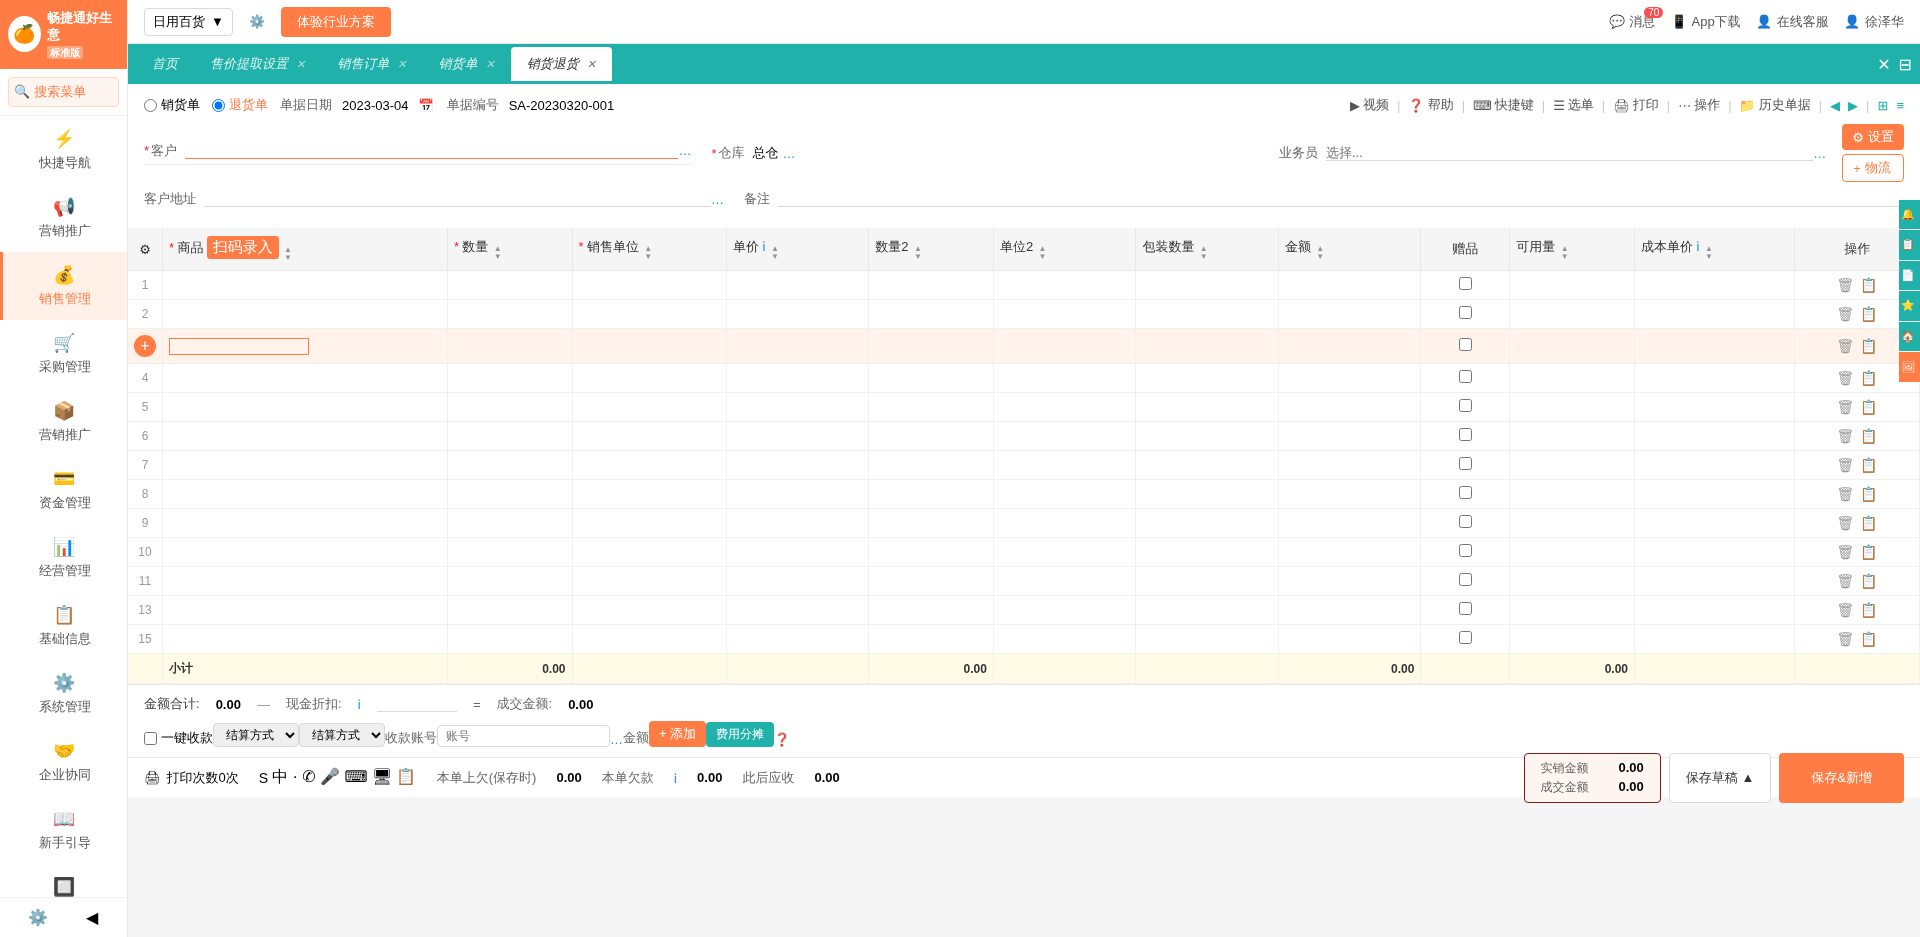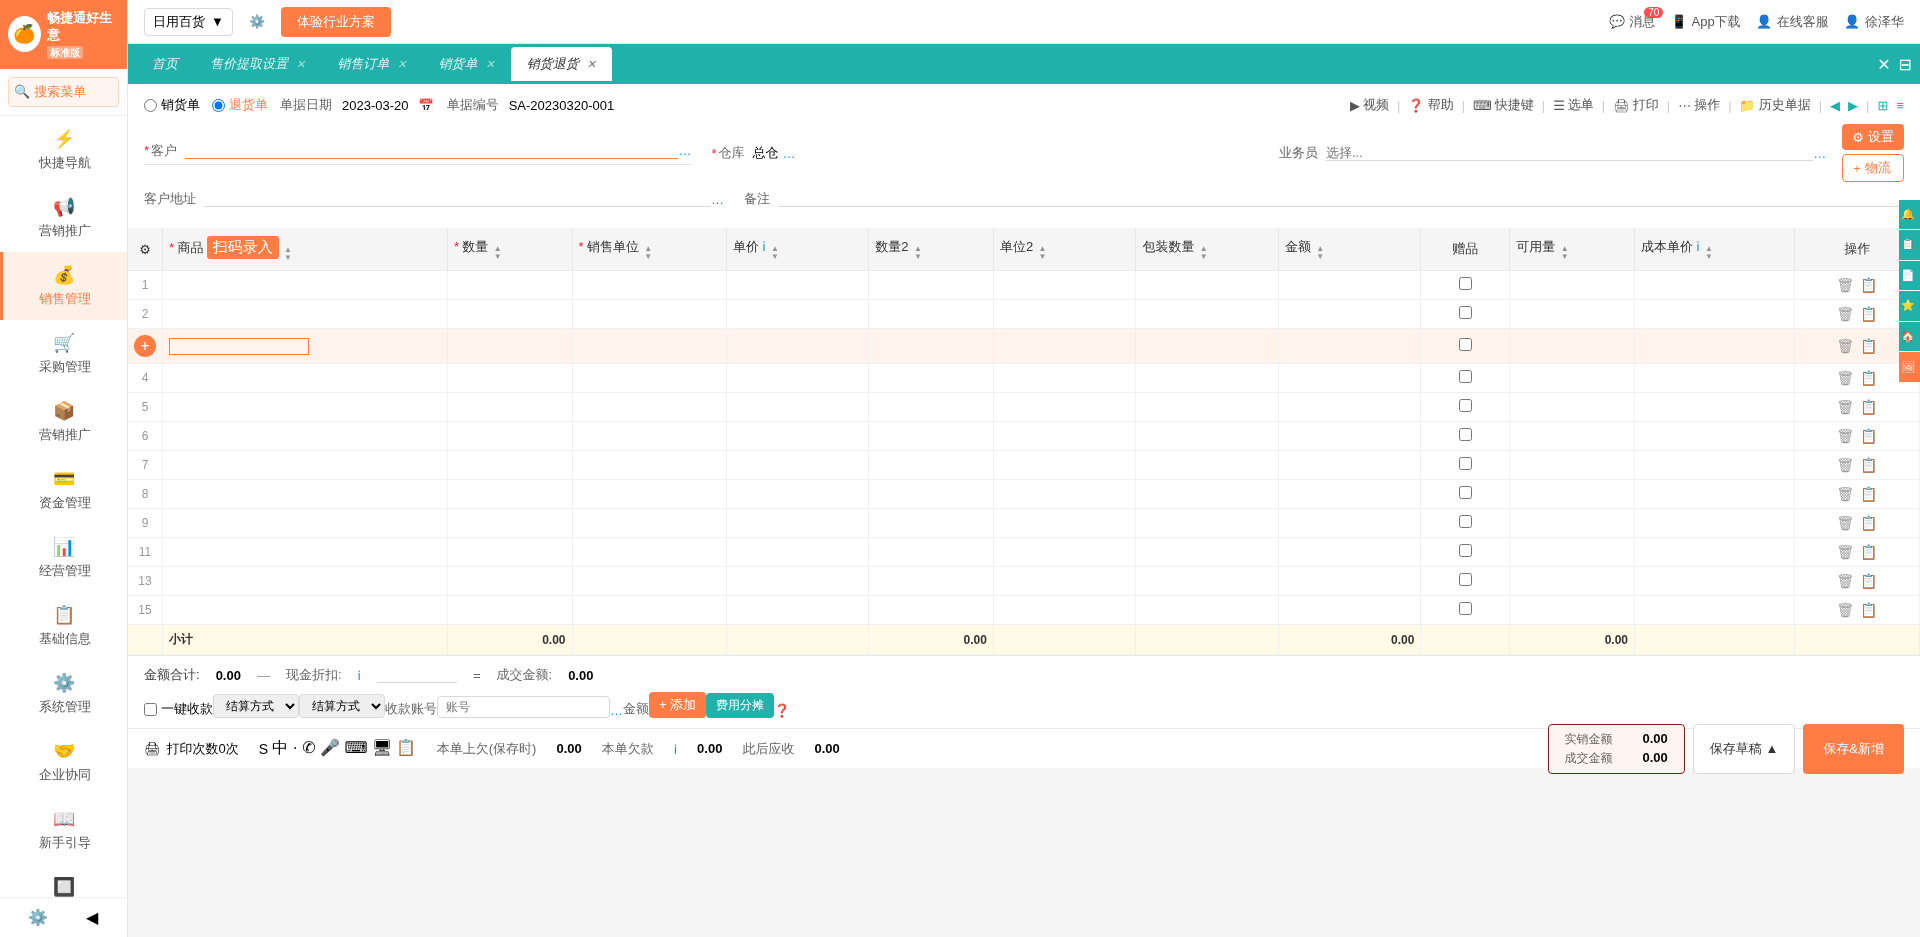--- a/index.html
+++ b/index.html
@@ -69,21 +69,21 @@
 
     
     .footer-area { background: #fff; border-top: 1px solid #e8e8e8; padding: 10px 16px; }
     .footer-row1 { display: flex; align-items: center; gap: 16px; margin-bottom: 8px; }
     .footer-row2 { display: flex; align-items: flex-end; }
     .footer-checkbox { display: flex; align-items: center; gap: 4px; }
     .footer-select { border: 1px solid #d9d9d9; border-radius: 4px; padding: 3px 8px; font-size: 12px; }
     .add-btn { background: #ff7d45; color: #fff; border: none; border-radius: 4px; padding: 4px 10px; cursor: pointer; font-size: 12px; }
     .expenses-btn { background: #20b2aa; color: #fff; border: none; border-radius: 4px; padding: 4px 10px; cursor: pointer; font-size: 12px; }
     .btn-save-draft { background: #fff; border: 1px solid #d9d9d9; border-radius: 4px; padding: 6px 16px; cursor: pointer; color: #333; }
-    .btn-save-new { background: #ff7d45; color: #fff; border: none; border-radius: 4px; padding: 6px 20px; cursor: pointer; text-align: center; }
+    .btn-save-new { background: #ff7d45; color: #fff; border: none; border-radius: 4px; padding: 6px 32px; cursor: pointer; text-align: center; }
 
     .col-settings { width: 28px; text-align: center; }
     .col-product { min-width: 160px; }
     .col-qty { min-width: 70px; }
     .col-unit { min-width: 80px; }
     .col-price { min-width: 80px; }
     .col-qty2 { min-width: 70px; }
     .col-unit2 { min-width: 80px; }
     .col-pkg { min-width: 80px; }
     .col-amount { min-width: 80px; }
@@ -242,21 +242,21 @@
             <input type="radio" name="doctype" style="">
             <span>销货单</span>
           </label>
           <label class="radio-item">
             <input type="radio" name="doctype" checked="" style="">
             <span style="color:#ff7d45;">退货单</span>
           </label>
         </div>
         <div class="form-field">
           <span style="color:#666;">单据日期</span>
-          <span style="margin:0 4px;">2023-03-20</span>
+          <span style="margin:0 4px;">2023-03-04</span>
           <span>📅</span>
         </div>
         <div class="form-field">
           <span style="color:#666;">单据编号</span>
           <span style="margin:0 4px;">SA-20230320-001</span>
         </div>
         <div class="toolbar-right">
           <span class="toolbar-btn">
             <span>▶</span>
             <span>视频</span>
@@ -617,20 +617,40 @@
               <td></td>
               <td></td>
               <td>
                 <div class="action-cell">
                   <button class="icon-btn">🗑</button>
                   <button class="icon-btn">📋</button>
                 </div>
               </td>
             </tr>
           <tr>
+              <td class="row-num">10</td>
+              <td></td>
+              <td></td>
+              <td></td>
+              <td></td>
+              <td></td>
+              <td></td>
+              <td></td>
+              <td></td>
+              <td class="checkbox-cell"><input type="checkbox" style=""></td>
+              <td></td>
+              <td></td>
+              <td>
+                <div class="action-cell">
+                  <button class="icon-btn">🗑</button>
+                  <button class="icon-btn">📋</button>
+                </div>
+              </td>
+            </tr>
+          <tr>
               <td class="row-num">11</td>
               <td></td>
               <td></td>
               <td></td>
               <td></td>
               <td></td>
               <td></td>
               <td></td>
               <td></td>
               <td class="checkbox-cell"><input type="checkbox" style=""></td>

